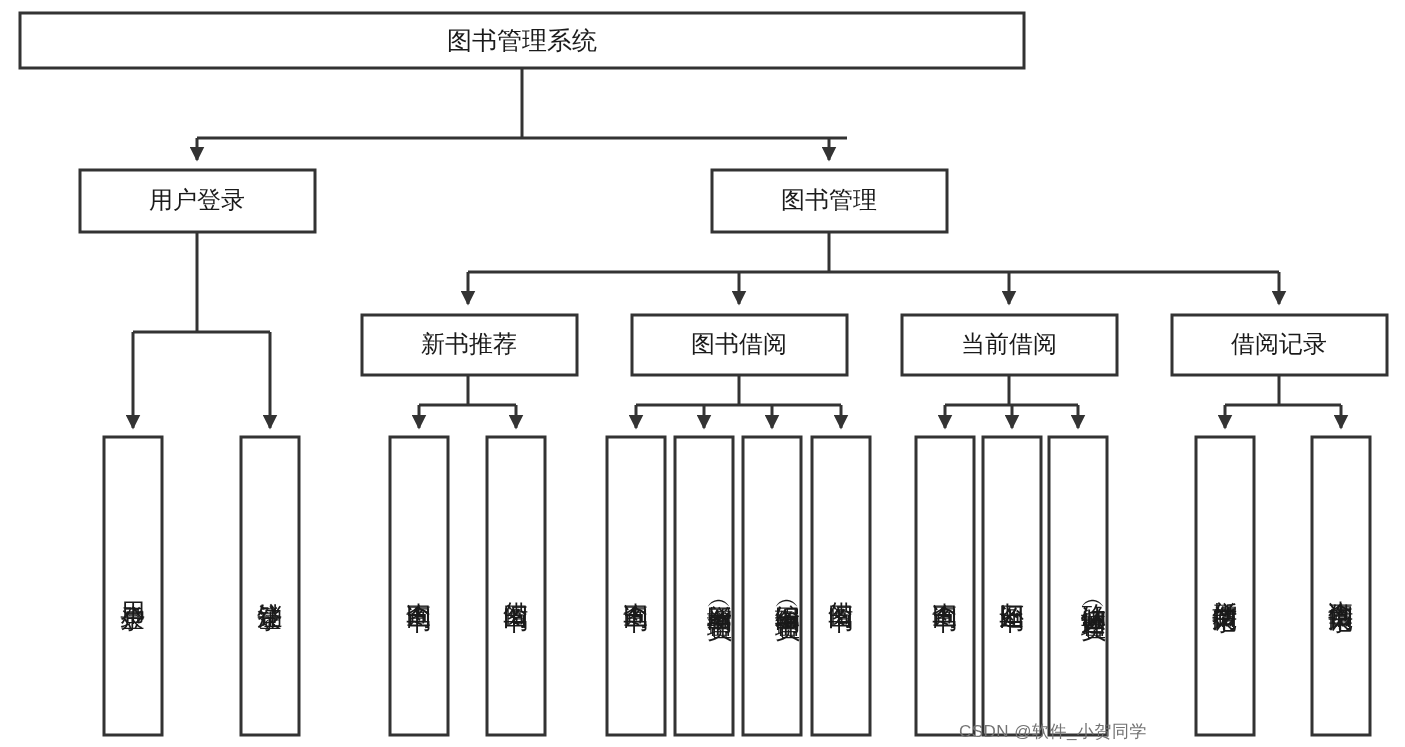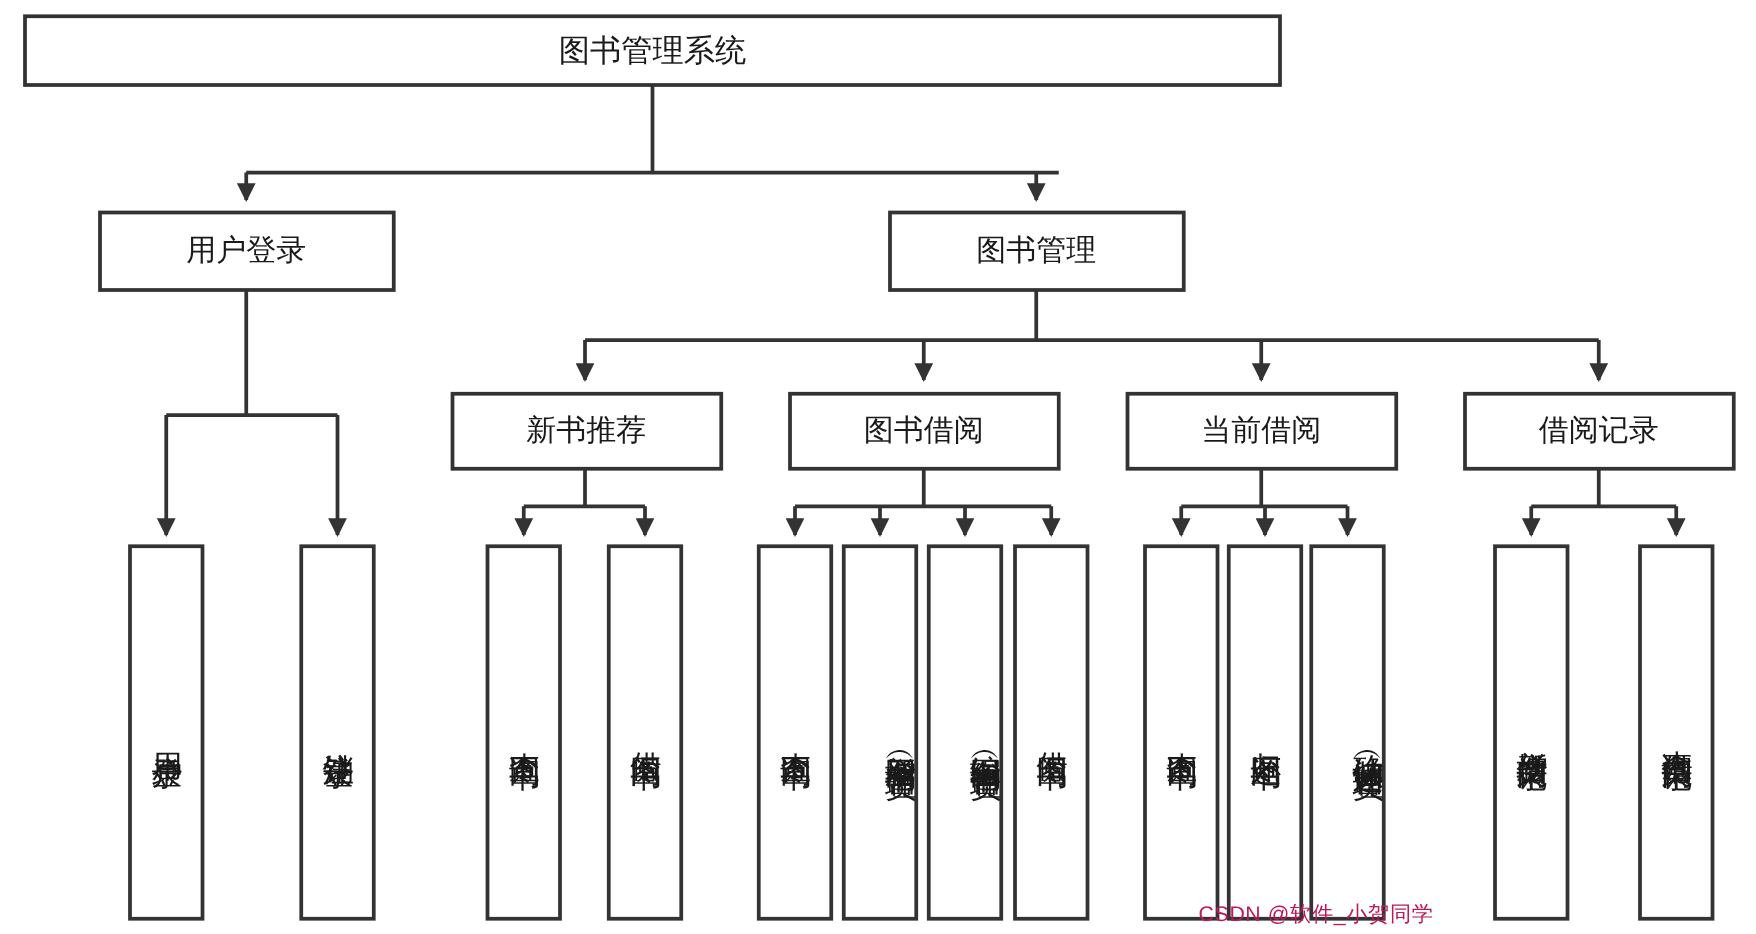--- a/index.html
+++ b/index.html
@@ -60,21 +60,21 @@
     justify-content: center;
     white-space: nowrap;
     pointer-events: none;
   }
   .watermark {
     position: absolute;
     right: 8px;
     bottom: 4px;
     font-family: "Liberation Sans", "DejaVu Sans", sans-serif;
     font-size: 17px;
-    color: #be185d;
+    color: #737373;
     letter-spacing: 0.5px;
     white-space: nowrap;
   }
 </style>
 </head>
 <body>
 
 <div id="diagram-root">
 
   <svg class="canvas" viewBox="0 0 1405 747" xmlns="http://www.w3.org/2000/svg">

